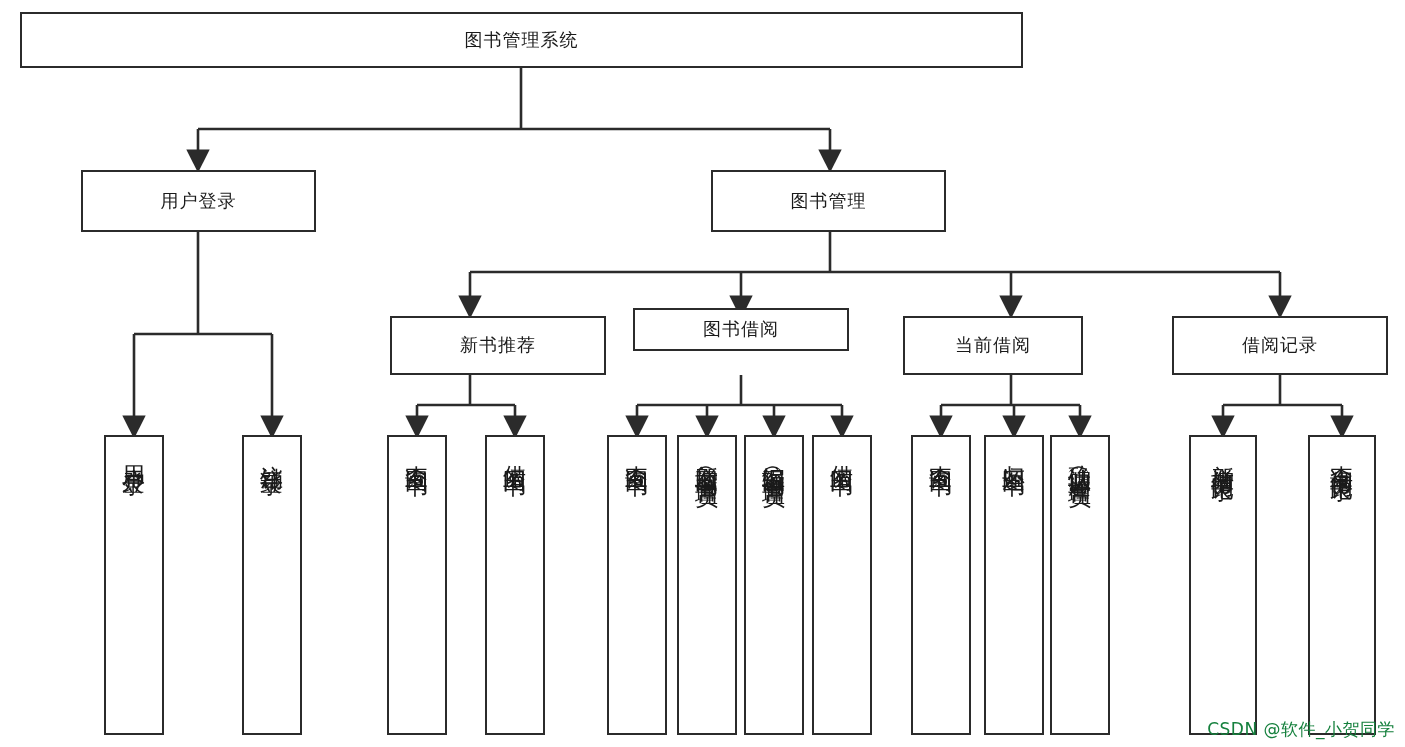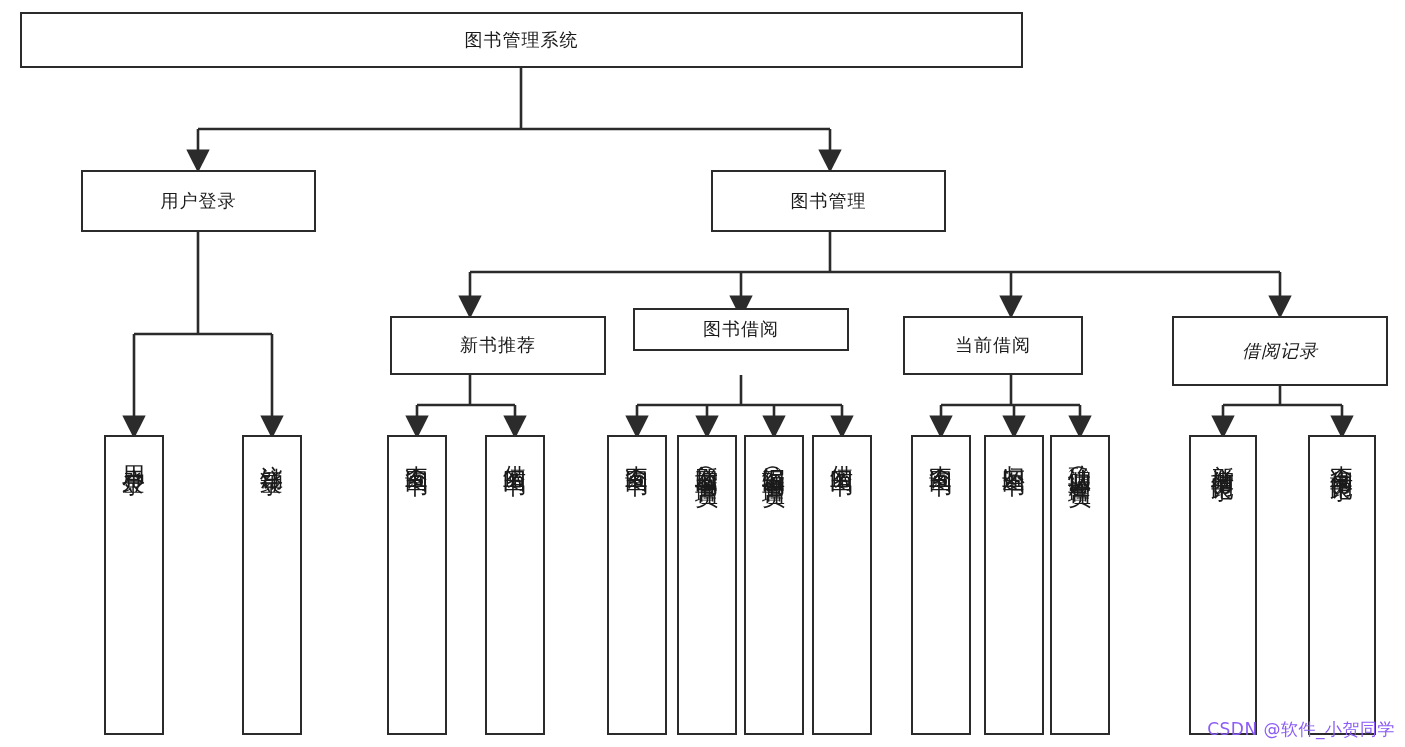--- a/index.html
+++ b/index.html
@@ -56,21 +56,21 @@
     font-size:23px;
     line-height:1.05;
     letter-spacing:3px;
     white-space:nowrap;
   }
   .watermark{
     position:absolute;
     right:10px;
     bottom:6px;
     font-size:17px;
-    color:#8b5cf6;
+    color:#15803d;
     letter-spacing:0.5px;
     z-index:5;
     white-space:nowrap;
   }
 </style>
 </head>
 <body>
 
 <div id="canvas">
 
@@ -137,21 +137,21 @@
 
   <div class="node horiz" style="left:362px;top:316px;width:216px;height:59px;margin-left:28px;">
     <span class="node-label">新书推荐</span>
   </div>
   <div class="node horiz" style="left:633px;top:308px;width:216px;height:43px;">
     <span class="node-label">图书借阅</span>
   </div>
   <div class="node horiz" style="left:903px;top:316px;width:180px;height:59px;">
     <span class="node-label">当前借阅</span>
   </div>
-  <div class="node horiz" style="left:1172px;top:316px;width:216px;height:70px;font-style:italic;">
+  <div class="node horiz" style="left:1172px;top:316px;width:216px;height:59px;">
     <span class="node-label">借阅记录</span>
   </div>
 
   <div class="node vert" style="left:104px;top:435px;width:60px;height:300px;">
     <span class="node-label">用户登录</span>
   </div>
   <div class="node vert" style="left:242px;top:435px;width:60px;height:300px;">
     <span class="node-label">注销登录</span>
   </div>
 

